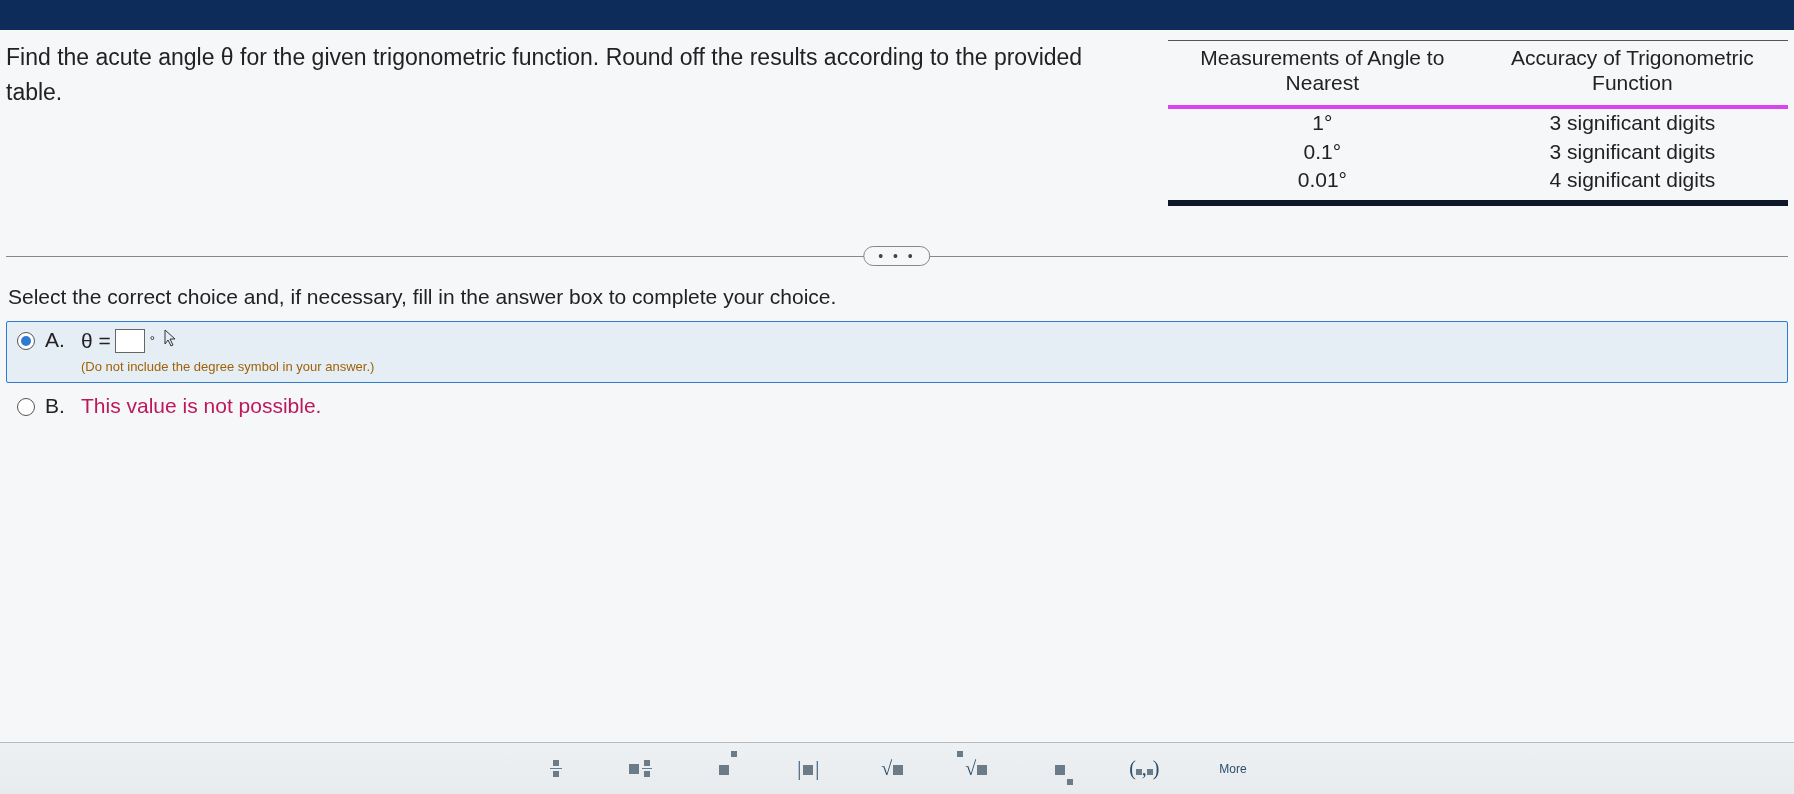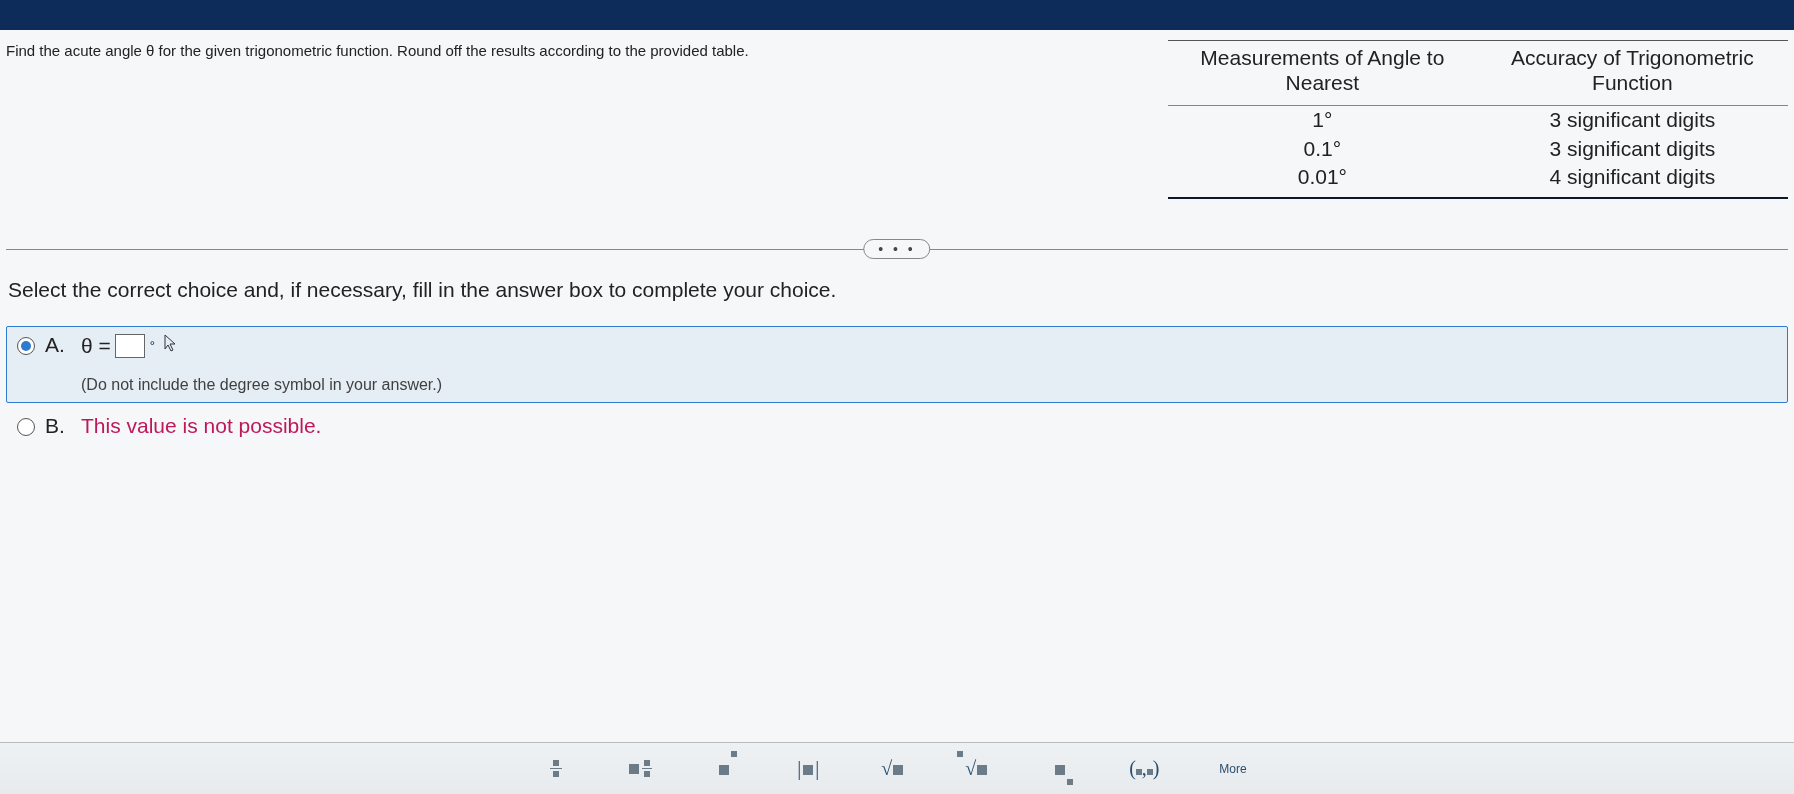--- a/index.html
+++ b/index.html
@@ -1,43 +1,43 @@
 <!DOCTYPE html>
 <html><head>
 <meta charset="utf-8">
 <style>
   * { box-sizing: border-box; margin: 0; padding: 0; }
   html, body { width: 1794px; height: 794px; font-family: Arial, sans-serif; background: #f5f7f8; color: #222; overflow: hidden; }
   .topbar { height: 30px; background: #0d2c5a; width: 100%; }
   .content { padding: 10px 6px 0 6px; }
   .upper { display: flex; gap: 30px; }
-  .question-text { flex: 1; font-size: 15px; line-height: 1.5; }
+  .question-text { flex: 1; font-size: 23px; line-height: 1.5; }
   .question-text p { margin-bottom: 14px; }
   .table-box { width: 620px; }
   table { width: 100%; border-collapse: collapse; font-size: 21px; }
-  table th { font-weight: normal; text-align: center; padding: 4px 10px 10px 10px; border-top: 1px solid #555; border-bottom: 1px solid #d946ef; vertical-align: top; line-height:1.2;}
+  table th { font-weight: normal; text-align: center; padding: 4px 10px 10px 10px; border-top: 1px solid #555; border-bottom: 4px solid #d946ef; vertical-align: top; line-height:1.2;}
   table td { text-align: center; padding: 0 10px; line-height:1.35;}
-  table tr.lastbody td { border-bottom: 2px solid #0f172a; padding-bottom: 6px;}
+  table tr.lastbody td { border-bottom: 6px solid #0f172a; padding-bottom: 6px;}
 
   .divider-wrap { position: relative; margin-top: 50px; margin-bottom: 28px;}
   .divider-line { border: none; border-top: 1px solid #888; width: 100%; }
   .pill { position:absolute; left:50%; top:-10px; transform:translateX(-50%); background:#f5f7f8; border:1px solid #888; border-radius:12px; padding:1px 14px; font-size:14px; color:#444; letter-spacing:3px;}
 
-  .prompt-line { font-size: 21px; margin-bottom: 24px; padding-left: 2px;}
+  .prompt-line { font-size: 21px; margin-bottom: 12px; padding-left: 2px;}
 
   .choice-box { border: 1px solid transparent; padding: 6px 10px 8px 10px; margin-bottom: 4px; display:flex; align-items:flex-start; gap:10px; font-size:21px; border-radius:2px;}
   .choice-box.selected { border: 1px solid #2e7bd1; background: rgba(70,140,220,0.08); }
   .radio { width:18px; height:18px; border:1px solid #555; border-radius:50%; margin-top:4px; position:relative; flex-shrink:0; background:#fff;}
   .radio.checked::after{content:""; position:absolute; left:3px; top:3px; width:10px; height:10px; background:#2e7bd1; border-radius:50%;}
   .choice-letter{ width:26px; flex-shrink:0; }
   .choice-body{ flex:1; }
   .theta-line{ display:flex; align-items:center; gap:4px;}
   .answer-box{ width:30px; height:24px; border:1px solid #666; background:#fff; display:inline-block;}
   .deg-sym{ font-size:13px; vertical-align:top; margin-left:1px;}
-  .hint{ color:#404040; font-size:16px; margin-top:18px;}
+  .hint{ color:#a16207; font-size:13px; margin-top:6px;}
   .cursor-icon{ margin-left: 4px; display:inline-block;}
   .optB-text{ color:#be185d; }
 
   .toolbar { position: fixed; bottom: 0; left: 0; right: 0; height: 52px; display:flex; justify-content:center; align-items:center; gap:40px; background: linear-gradient(#eef1f3,#e8ebed); border-top:1px solid #bbb; padding:0 30px;}
   .tool-btn { width:44px; height:40px; display:flex; align-items:center; justify-content:center; font-family: 'Times New Roman', serif; font-size:20px; color:#2a4e6f; border:1px solid transparent; border-radius:3px;}
   .boxglyph{ display:inline-block; width:10px; height:10px; background:#6b7b88;}
   .smallbox{ display:inline-block; width:6px; height:6px; background:#6b7b88;}
   .more-label{ font-size:12px; color:#2a4e6f; font-family:Arial,sans-serif;}
 </style>
 </head>

